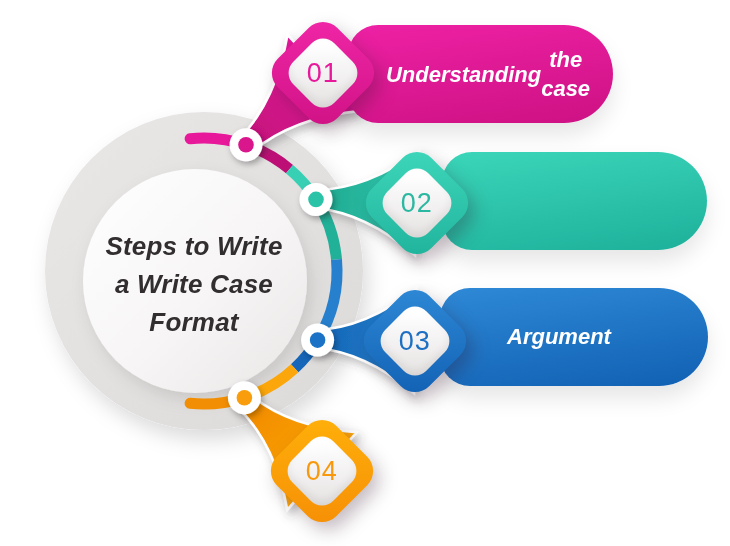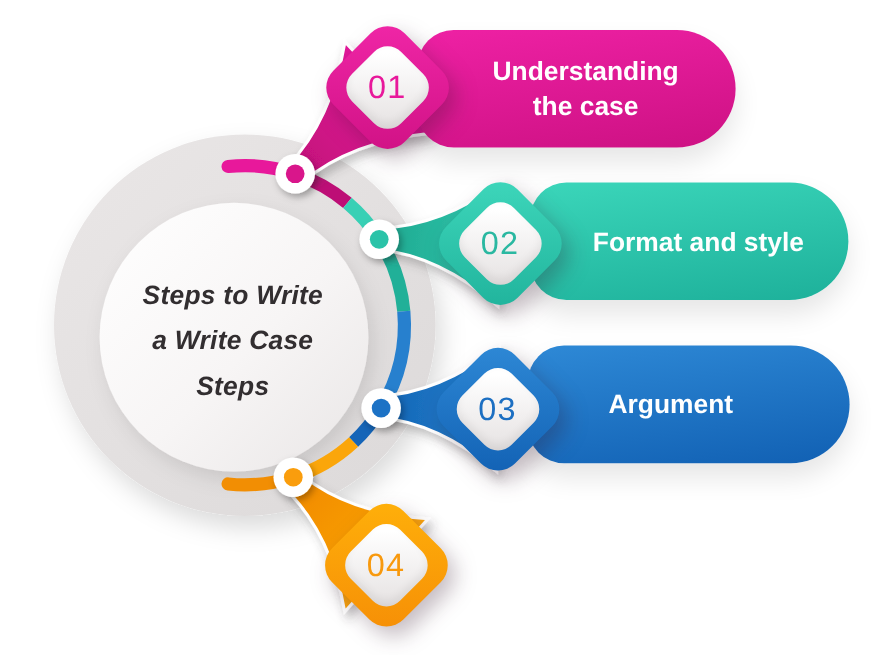--- a/index.html
+++ b/index.html
@@ -6,33 +6,33 @@
   .stage{
     position:relative;width:730px;height:546px;background:#ffffff;
     font-family:"Liberation Sans",sans-serif;overflow:hidden;
   }
   #scene{position:absolute;left:0;top:0;z-index:1;}
 
   
   .title{
     position:absolute;left:62px;top:227px;width:264px;z-index:2;
     text-align:center;font-style:italic;font-weight:700;
-    font-size:22px;line-height:38px;color:#322e30;letter-spacing:.2px;
+    font-size:26px;line-height:38px;color:#322e30;letter-spacing:.2px;
   }
   .title span{display:block;}
 
   
   .bar{
     position:absolute;height:98px;border-radius:30px 49px 49px 30px;
     z-index:2;box-shadow:0 12px 22px rgba(0,0,0,.10);
   }
   .bar .label{
-    position:absolute;inset:0;display:flex;flex-direction:column;
+    position:absolute;inset:0;display:flex;flex-direction:row;
     justify-content:center;align-items:center;text-align:center;
-    font-weight:700;font-size:22px;line-height:29px;color:#ffffff;
+    font-style:italic;font-weight:700;font-size:22px;line-height:29px;color:#ffffff;
   }
   .bar.s1{left:348px;top:25px;width:265px;background:linear-gradient(172deg,#ee21a4,#cd1183);}
   .bar.s2{left:442px;top:152px;width:265px;background:linear-gradient(172deg,#3bd6ba,#1db09a);}
   .bar.s3{left:440px;top:288px;width:268px;background:linear-gradient(172deg,#2e89d6,#1160b3);}
   .bar.s4{left:353px;top:422px;width:260px;background:linear-gradient(172deg,#ffac07,#f68f07);}
   .bar.s1 .label{padding:0 25px 0 40px;}
   .bar.s2 .label{padding:0 25px 0 40px;}
   .bar.s3 .label{padding:0 70px 2px 40px;}
   .bar.s4 .label{padding:0 70px 0 34px;}
 
@@ -138,32 +138,31 @@
       <g filter="url(#fNode)">
         <circle cx="244.4" cy="397.7" r="16.5" fill="#ffffff"></circle>
           <circle cx="244.4" cy="397.7" r="7.8" fill="#fa9d08"></circle>
       </g>
     </g>
   </svg>
 
   <div class="title">
     <span>Steps to Write</span>
     <span>a Write Case</span>
-    <span>Steps</span>
+    <span>Format</span>
   </div>
 
   <div class="bar s1">
     <div class="label">
       <span>Understanding</span>
       <span>the case</span>
     </div>
   </div>
   <div class="bar s2">
     <div class="label">
-      <span>Format and style</span>
     </div>
   </div>
   <div class="bar s3">
     <div class="label">
       <span>Argument</span>
     </div>
   </div>
 
   <div class="diamond d1">
     <div class="shape">

